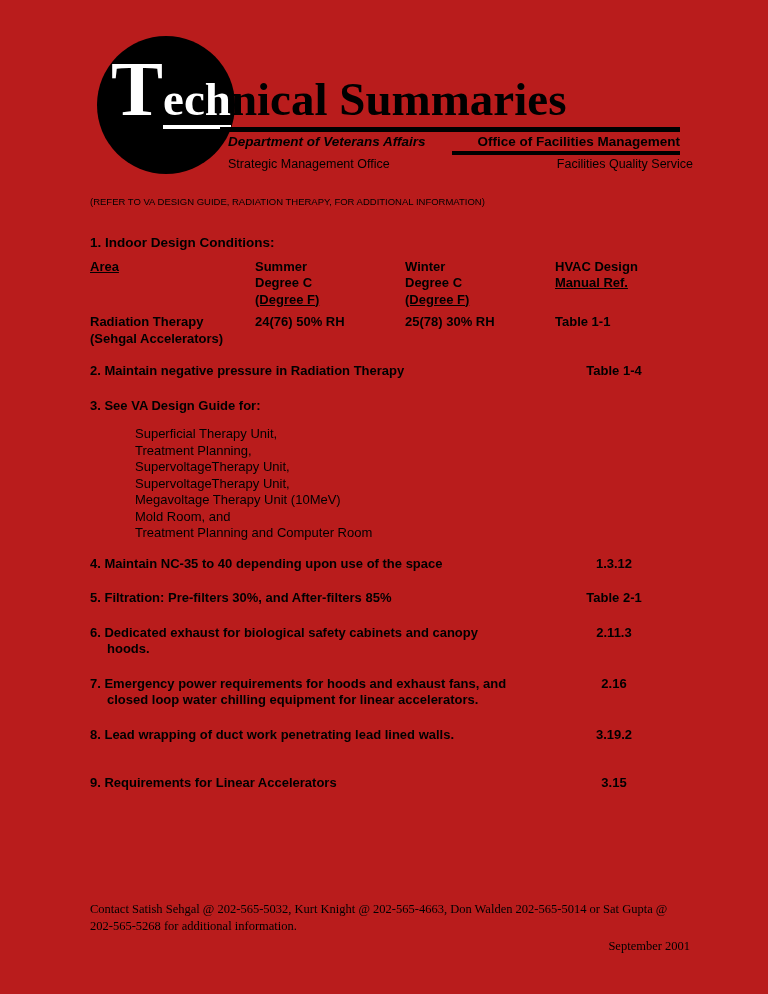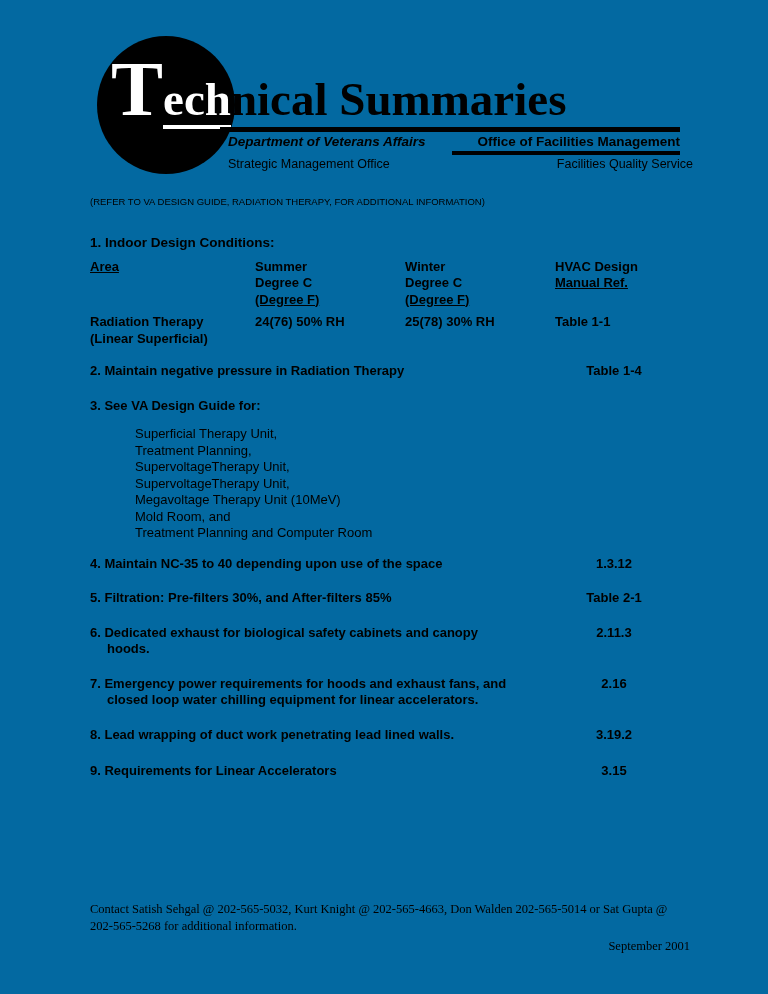--- a/index.html
+++ b/index.html
@@ -1,20 +1,20 @@
 <!DOCTYPE html>
 <html><head>
 <meta charset="utf-8">
 <style>
   html, body { margin: 0; padding: 0; background: #ffffff; }
   .page {
     position: relative;
     width: 768px;
     height: 994px;
-    background: #0369a1;
+    background: #b91c1c;
     color: #000000;
     font-family: "Liberation Sans", sans-serif;
     overflow: hidden;
   }
 
   
   .ellipse {
     position: absolute;
     left: 97px; top: 36px;
     width: 138px; height: 138px;
@@ -64,21 +64,21 @@
     grid-template-columns: 165px 150px 150px 1fr;
     margin-bottom: 16px;
   }
   .cell { text-align: left; font-weight: bold; }
   .hdr-line { display: block; }
   .u { text-decoration: underline; }
   .dtable-row { margin-top: 6px; }
 
   .item { display: flex; margin-bottom: 18px; font-weight: bold; font-size: 13px; }
   .item.tight { margin-bottom: 0; }
-  .item.wide-gap { margin-bottom: 20px; }
+  .item.wide-gap { margin-bottom: 32px; }
   .item-text { flex: 1; }
   .item-cont { padding-left: 17px; }
   .item-ref { width: 130px; text-align: center; flex-shrink: 0; }
 
   .vaguide-list {
     list-style: none;
     font-weight: normal;
     margin: 12px 0 14px 0;
     padding: 0 0 0 45px;
   }
@@ -131,21 +131,21 @@
         <span class="hdr-line">Degree C</span>
         <span class="hdr-line u">(Degree F)</span>
       </div>
       <div class="cell">
         <span class="hdr-line">HVAC Design</span>
         <span class="hdr-line u">Manual Ref.</span>
       </div>
 
       <div class="cell dtable-row">
         <span class="hdr-line">Radiation Therapy</span>
-        <span class="hdr-line">(Linear Superficial)</span>
+        <span class="hdr-line">(Sehgal Accelerators)</span>
       </div>
       <div class="cell dtable-row">24(76) 50% RH</div>
       <div class="cell dtable-row">25(78) 30% RH</div>
       <div class="cell dtable-row">Table 1-1</div>
     </div>
 
     <div class="item">
       <div class="item-text">2. Maintain negative pressure in Radiation Therapy</div>
       <div class="item-ref">Table 1-4</div>
     </div>

